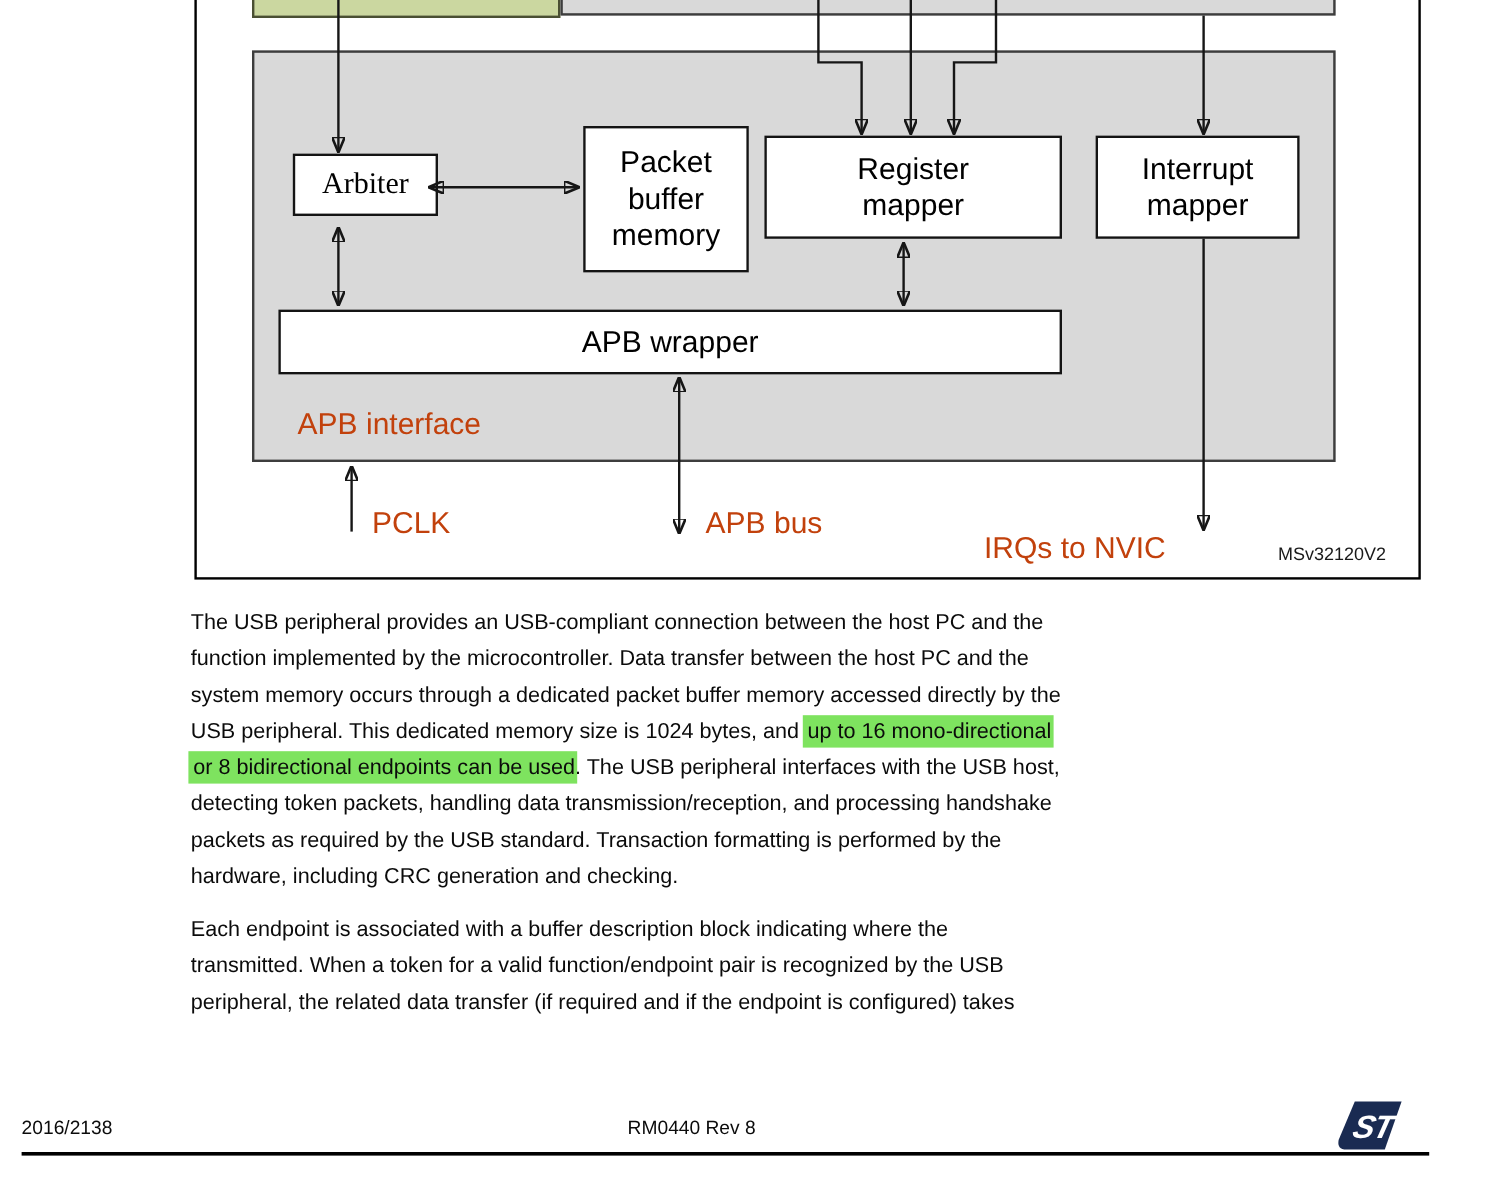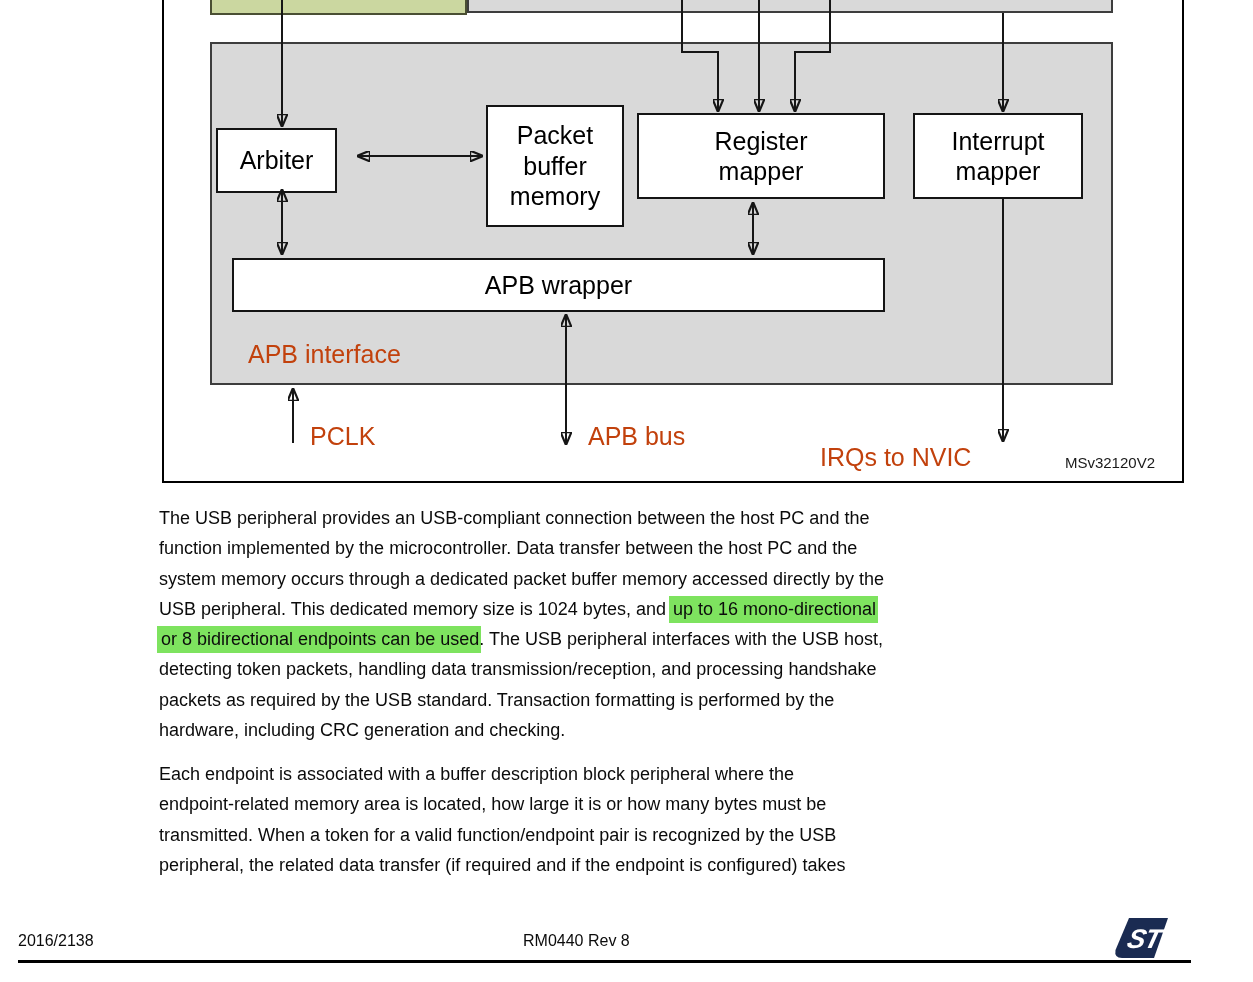--- a/index.html
+++ b/index.html
@@ -11,21 +11,21 @@
   
   #fig-border{position:absolute;left:162px;top:-12px;width:1022px;height:495px;border:2px solid #000;z-index:0;}
   #green-block{position:absolute;left:210px;top:-6px;width:257px;height:21px;background:var(--green,#cbd7a0);border:2px solid #4a4f33;z-index:1;}
   #top-strip{position:absolute;left:467px;top:-6px;width:646px;height:19px;background:var(--gray,#d9d9d9);border:2px solid #3d3d3d;z-index:1;}
   #apb-box{position:absolute;left:210px;top:42px;width:903px;height:343px;background:var(--gray,#d9d9d9);border:2px solid #3d3d3d;z-index:1;}
   .blk{
     position:absolute;background:#fff;border:2px solid #141414;z-index:2;
     display:flex;align-items:center;justify-content:center;text-align:center;
     font-size:25px;line-height:1.22;white-space:pre-line;color:#000;
   }
-  #arbiter{left:216px;top:128px;width:121px;height:65px;}
+  #arbiter{left:244px;top:128px;width:121px;height:52px;font-family:Liberation Serif, serif;}
   #pbm{left:486px;top:105px;width:138px;height:122px;}
   #regmap{left:637px;top:113px;width:248px;height:86px;}
   #intmap{left:913px;top:113px;width:170px;height:86px;}
   #wrapper{left:232px;top:258px;width:653px;height:54px;}
   .diag-label{position:absolute;font-size:25px;color:#c2410c;z-index:2;white-space:nowrap;}
   #apb-if-label{left:248px;top:340px;}
   #lbl-pclk{left:310px;top:422px;}
   #lbl-apbbus{left:588px;top:422px;}
   #lbl-irq{left:820px;top:443px;}
   #watermark{position:absolute;left:1020px;top:454px;width:135px;text-align:right;font-size:15px;color:#1a1a1a;z-index:2;}
@@ -91,22 +91,21 @@
     <div class="tline"><span>The USB peripheral provides an USB-compliant connection between the host PC and the</span></div>
     <div class="tline"><span>function implemented by the microcontroller. Data transfer between the host PC and the</span></div>
     <div class="tline"><span>system memory occurs through a dedicated packet buffer memory accessed directly by the</span></div>
     <div class="tline"><span>USB peripheral. This dedicated memory size is 1024 bytes, and </span><span class="hl">up to 16 mono-directional</span></div>
     <div class="tline"><span class="hl">or 8 bidirectional endpoints can be used</span><span>. The USB peripheral interfaces with the USB host,</span></div>
     <div class="tline"><span>detecting token packets, handling data transmission/reception, and processing handshake</span></div>
     <div class="tline"><span>packets as required by the USB standard. Transaction formatting is performed by the</span></div>
     <div class="tline"><span>hardware, including CRC generation and checking.</span></div>
   </div>
 <div class="para" id="para-1">
-    <div class="tline"><span>Each endpoint is associated with a buffer description block peripheral where the</span></div>
-    <div class="tline"><span>endpoint-related memory area is located, how large it is or how many bytes must be</span></div>
+    <div class="tline"><span>Each endpoint is associated with a buffer description block indicating where the</span></div>
     <div class="tline"><span>transmitted. When a token for a valid function/endpoint pair is recognized by the USB</span></div>
     <div class="tline"><span>peripheral, the related data transfer (if required and if the endpoint is configured) takes</span></div>
   </div>
 
 <div class="foot-text" id="page-num">2016/2138</div>
 <div class="foot-text" id="doc-ref">RM0440 Rev 8</div>
 <div id="footer-rule"></div>
 <svg id="st-logo" width="58" height="44" viewBox="0 0 58 44" xmlns="http://www.w3.org/2000/svg">
   <path id="st-logo-shape" d="M17 2 L56 2 L42 42 L10 42 Q2 42 3.5 34 Z" fill="#1a2b52"></path>
   <text id="st-logo-text" x="38" y="32" transform="skewX(-14)" text-anchor="middle" font-family="Liberation Sans, DejaVu Sans, sans-serif" font-size="27" font-weight="bold" font-style="italic" letter-spacing="-1" fill="#ffffff">ST</text>

